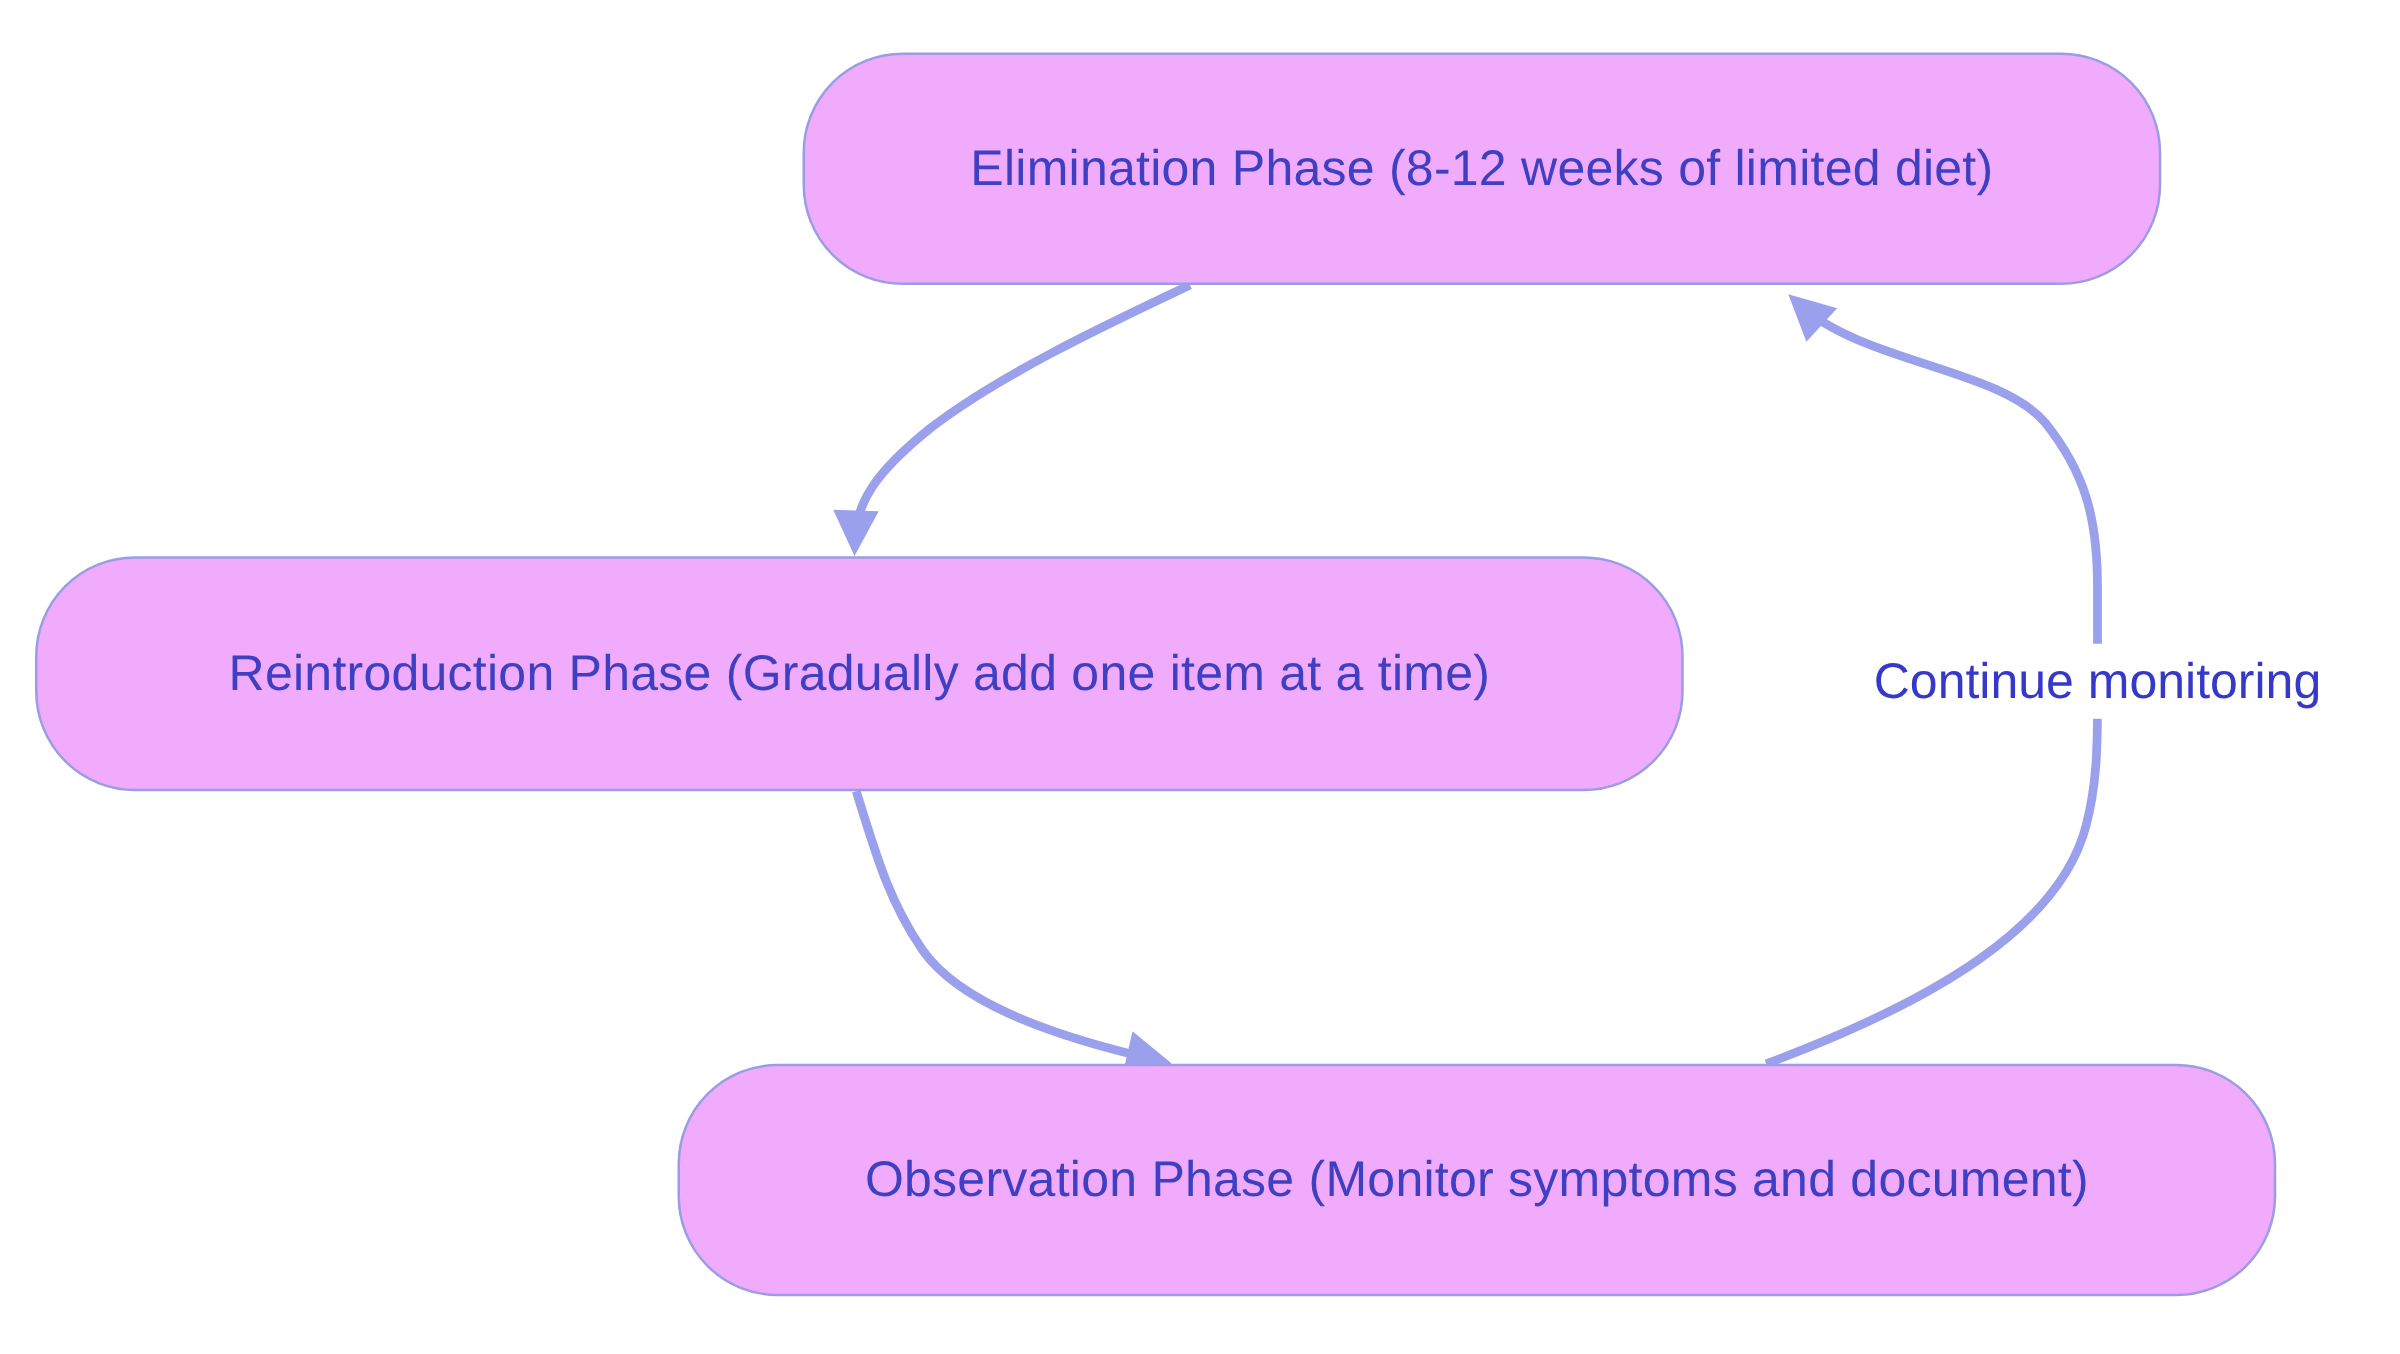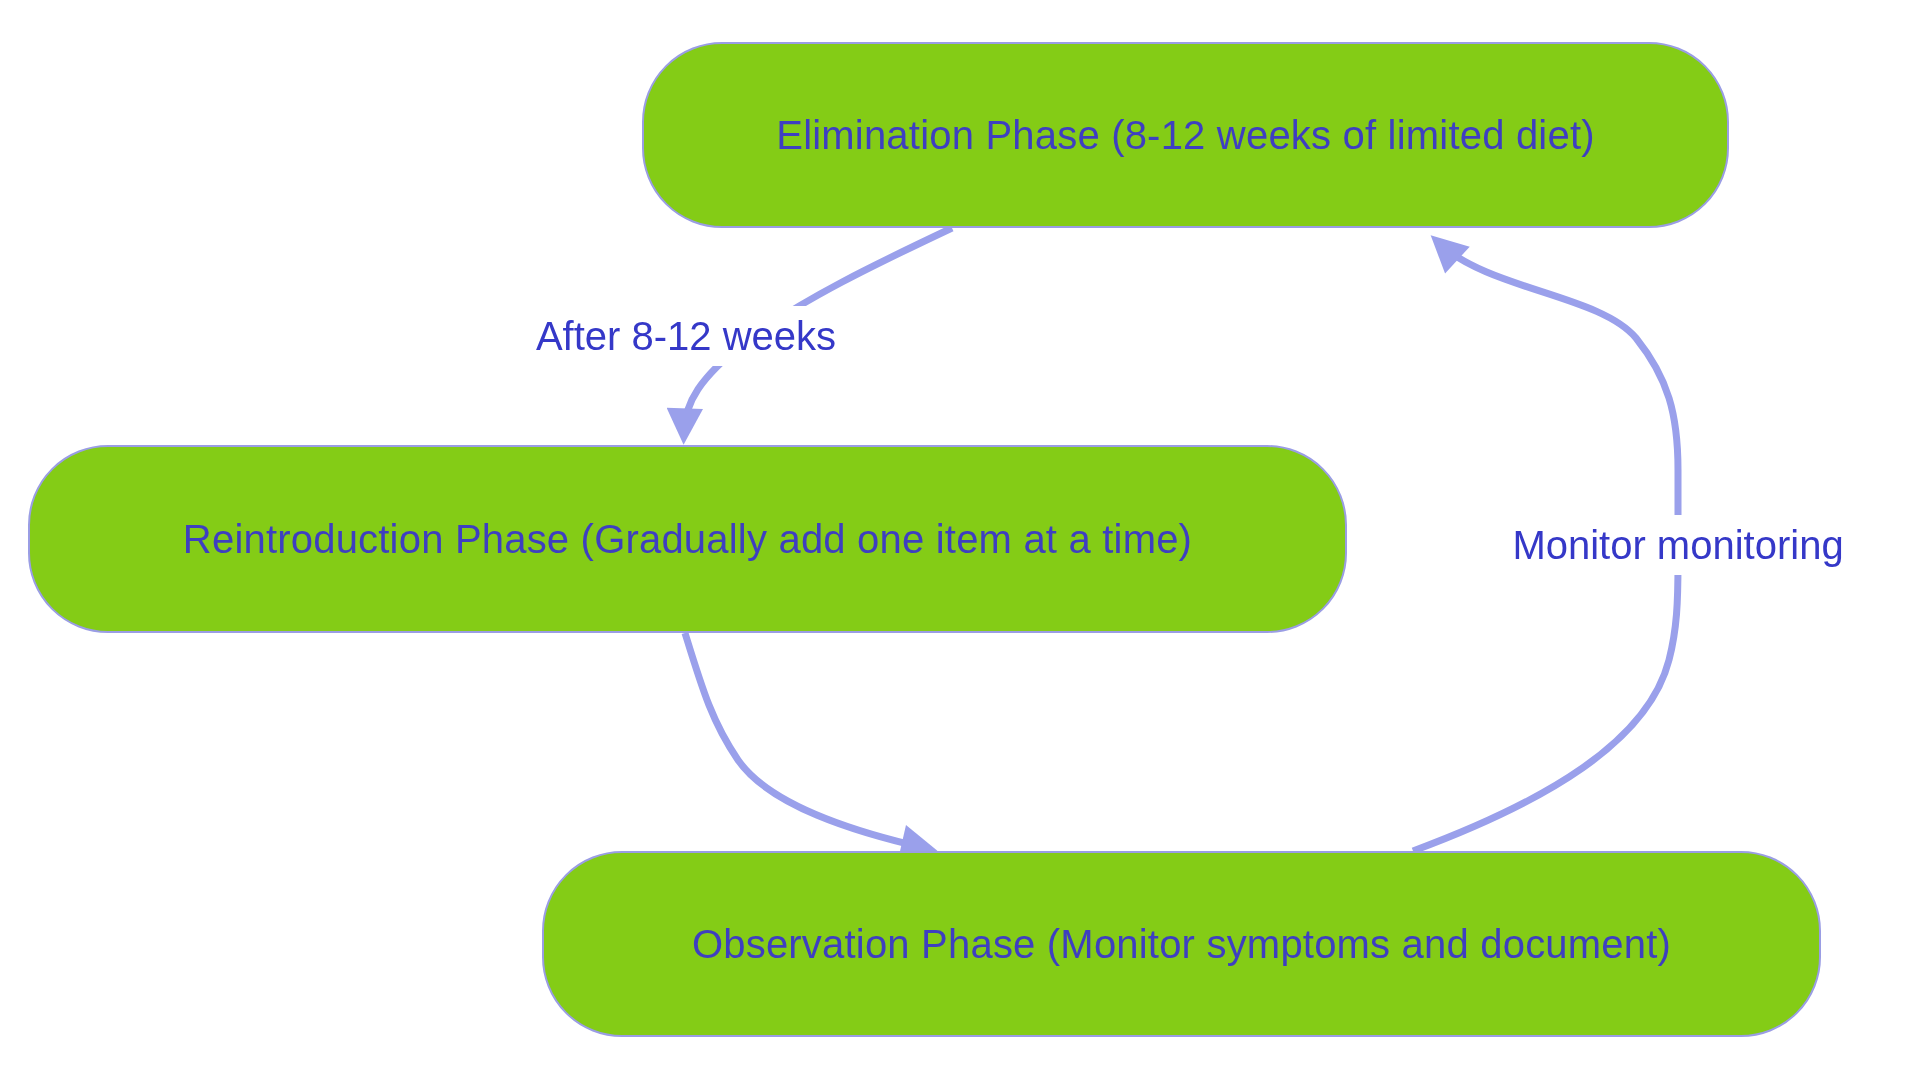--- a/index.html
+++ b/index.html
@@ -22,21 +22,21 @@
     height: 1083px;
   }
   .edge-path {
     fill: none;
     stroke-width: 7;
     stroke-linecap: butt;
   }
   .node {
     position: absolute;
     box-sizing: border-box;
-    background: #84cc16;
+    background: #f0abfc;
     border: 2.5px solid #9a9de4;
     border-radius: 80px;
     display: flex;
     align-items: center;
     justify-content: center;
     text-align: center;
     color: #3e3fc1;
     font-size: 40px;
     line-height: 1.2;
     letter-spacing: 0.2px;
@@ -83,18 +83,17 @@
   </div>
 
   <div class="node node-c">
     <span>Observation Phase (Monitor symptoms and document)</span>
   </div>
 
   <div class="node node-b">
     <span>Reintroduction Phase (Gradually add one item at a time)</span>
   </div>
 
-  <div class="edge-label label-1">After 8-12 weeks</div>
 
 
-  <div class="edge-label label-3">Monitor monitoring</div>
+  <div class="edge-label label-3">Continue monitoring</div>
 
 </div>
 
 </body></html>

